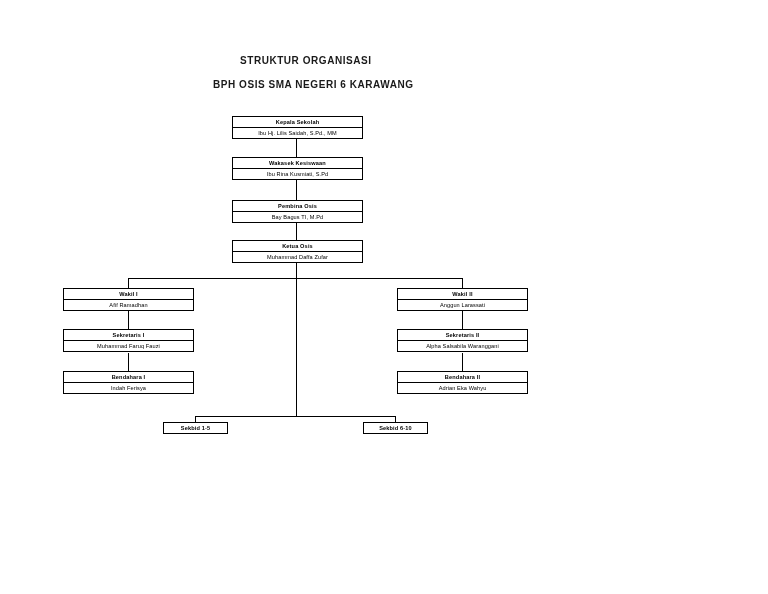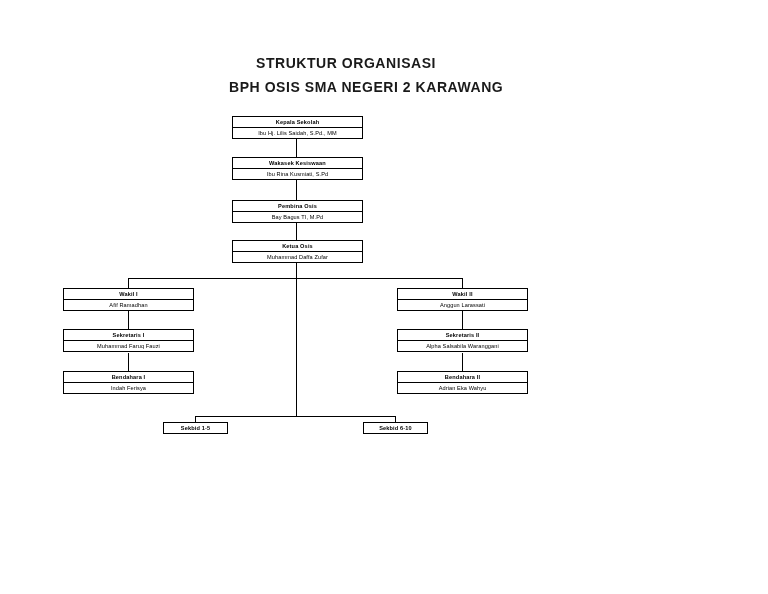--- a/index.html
+++ b/index.html
@@ -19,26 +19,25 @@
   #chart-canvas {
     position: absolute;
     left: 0; top: 0;
     width: 768px;
     height: 594px;
   }
 
   
   .title-line {
     position: absolute;
-    font-size: 14px;
+    font-size: 10px;
     font-weight: 700;
     letter-spacing: 0.55px;
     color: #1a1a1a;
     white-space: nowrap;
-    margin-left: 16px;
   }
   #title-1 { left: 240px; top: 55px; }
   #title-2 { left: 213px; top: 79px; }
 
   
   .node {
     position: absolute;
     box-sizing: border-box;
     border: 1.2px solid #000000;
     background: #ffffff;
@@ -83,21 +82,21 @@
   }
   .conn-v { width: 1.2px; }
   .conn-h { height: 1.2px; }
 </style>
 </head>
 <body>
 
 <div id="chart-canvas">
 
   <div class="title-line" id="title-1">STRUKTUR ORGANISASI</div>
-  <div class="title-line" id="title-2">BPH OSIS SMA NEGERI 2 KARAWANG</div>
+  <div class="title-line" id="title-2">BPH OSIS SMA NEGERI 6 KARAWANG</div>
 
   <div class="conn conn-v" style="left:295.5px; top:138px; height:19px;"></div>
 
   <div class="conn conn-v" style="left:295.5px; top:180px; height:20px;"></div>
 
   <div class="conn conn-v" style="left:295.5px; top:223px; height:18px;"></div>
 
   <div class="conn conn-v" style="left:295.5px; top:263px; height:15px;"></div>
 
   <div class="conn conn-h" style="left:128px; top:277.5px; width:335px;"></div>

